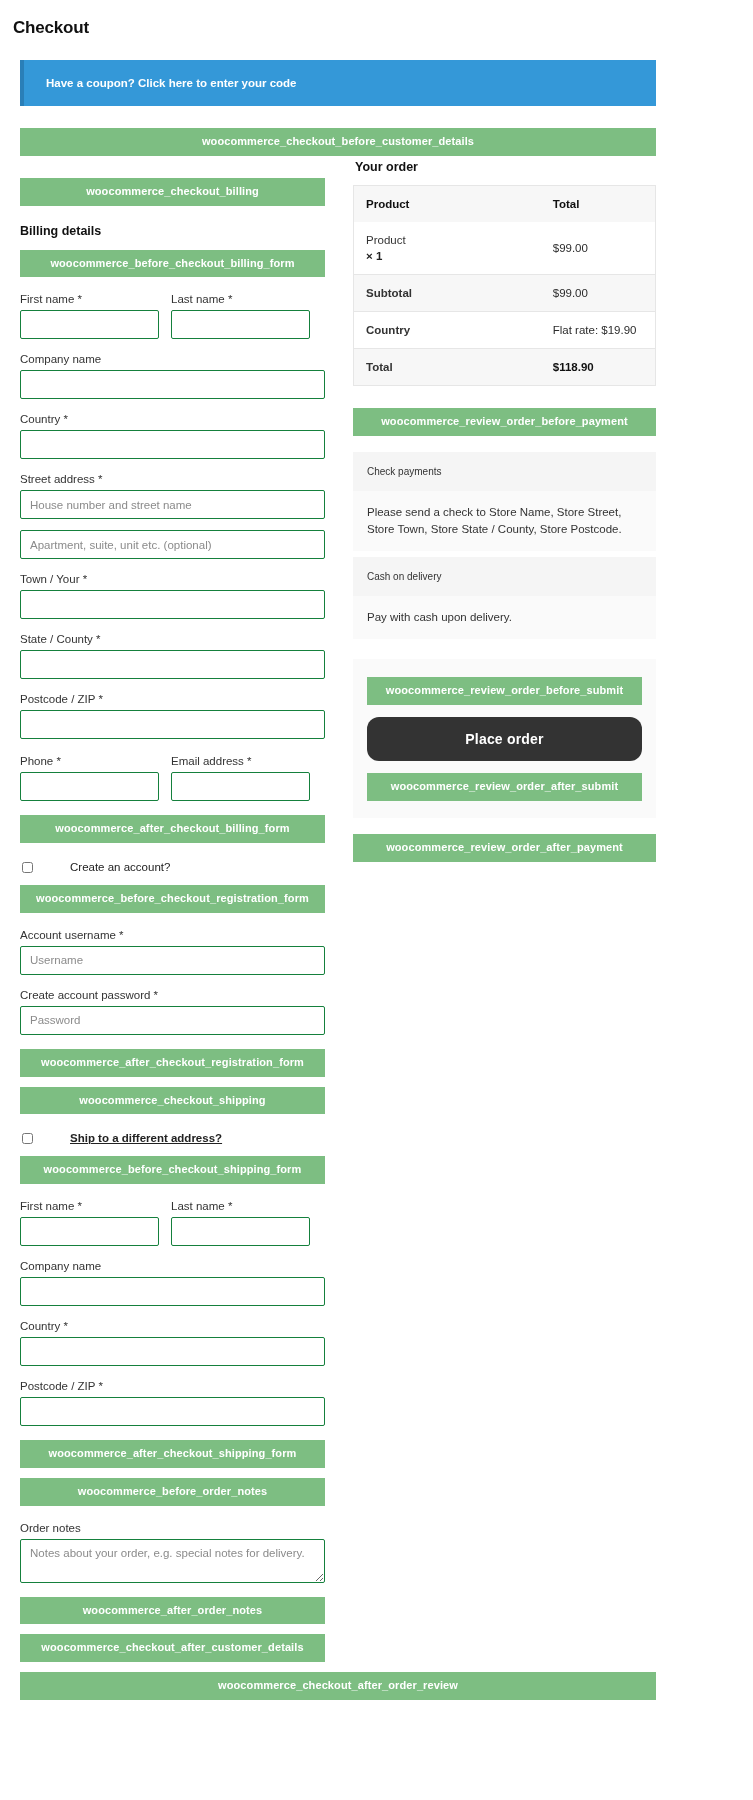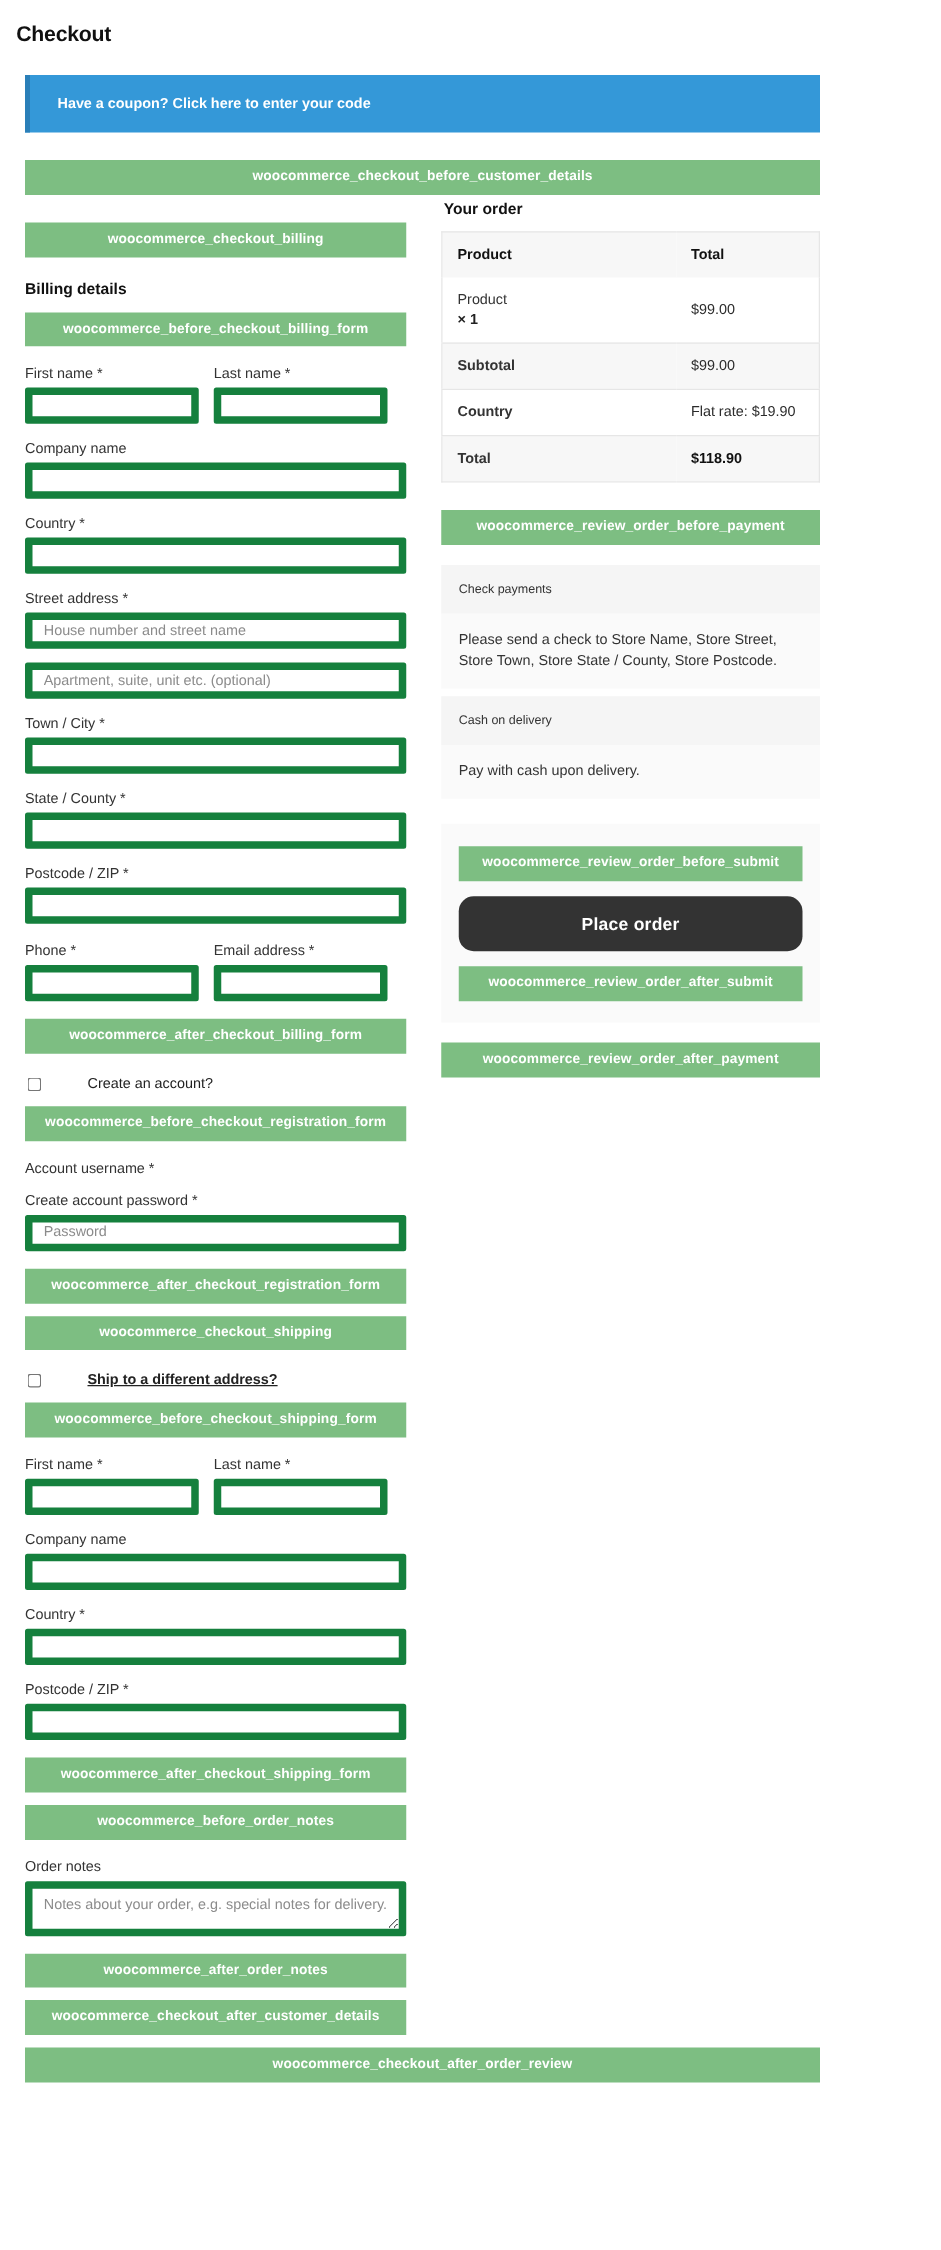--- a/index.html
+++ b/index.html
@@ -83,21 +83,21 @@
     display: block;
     font-size: 11.5px;
     color: #333;
     margin: 0 0 5px 0;
     font-weight: normal;
   }
   .field input.ctrl,
   .field textarea.ctrl {
     display: block;
     width: 100%;
-    border: 6px solid #15803d;
+    border: 1px solid #15803d;
     background: #fff;
     border-radius: 2px;
     padding: 8px 9px;
     font-size: 11.5px;
     font-family: "Liberation Sans", sans-serif;
     color: #333;
     height: 29px;
     outline: none;
   }
   .field input.ctrl::placeholder,
@@ -244,21 +244,21 @@
       <div class="field tight">
         <label>Street address *</label>
         <input class="ctrl" type="text" placeholder="House number and street name" style="">
       </div>
 
       <div class="field">
         <input class="ctrl" type="text" placeholder="Apartment, suite, unit etc. (optional)" style="">
       </div>
 
       <div class="field">
-        <label>Town / City *</label>
+        <label>Town / Your *</label>
         <input class="ctrl" type="text" style="">
       </div>
 
       <div class="field">
         <label>State / County *</label>
         <input class="ctrl" type="text" style="">
       </div>
 
       <div class="field">
         <label>Postcode / ZIP *</label>
@@ -280,20 +280,21 @@
 
       <div class="checkrow">
         <input type="checkbox" style="">
         <span class="lbl">Create an account?</span>
       </div>
 
       <div class="hook hook-col mb-sm">woocommerce_before_checkout_registration_form</div>
 
       <div class="field mt-md">
         <label>Account username *</label>
+        <input class="ctrl" type="text" placeholder="Username" style="">
       </div>
 
       <div class="field">
         <label>Create account password *</label>
         <input class="ctrl" type="password" placeholder="Password" style="">
       </div>
 
       <div class="hook hook-col mb-sm">woocommerce_after_checkout_registration_form</div>
       <div class="hook hook-col">woocommerce_checkout_shipping</div>
 

